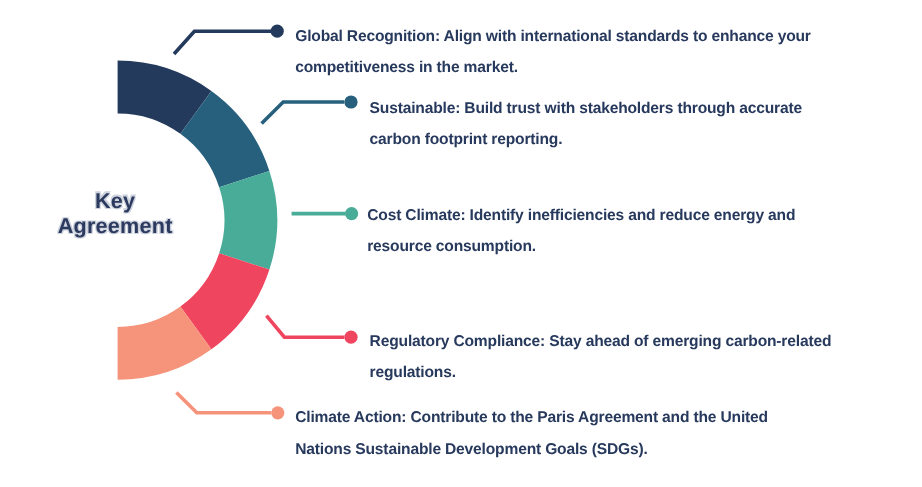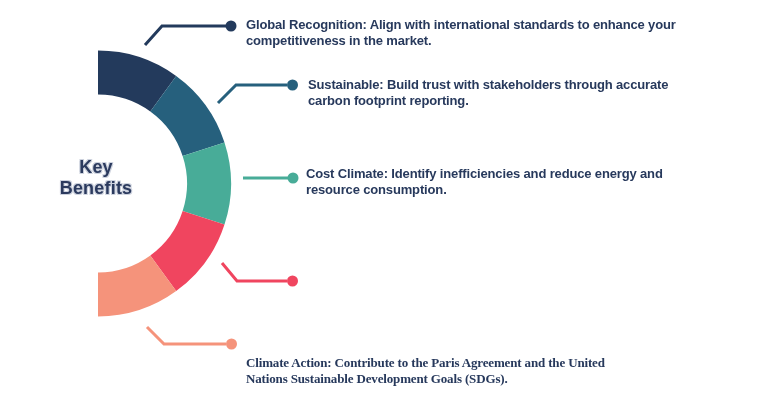--- a/index.html
+++ b/index.html
@@ -32,30 +32,30 @@
       -1px -1px 0 rgba(204,210,221,0.95),
        1px -1px 0 rgba(204,210,221,0.95),
       -1px  1px 0 rgba(204,210,221,0.95),
        1px  1px 0 rgba(204,210,221,0.95);
   }
   .benefit { position: absolute; }
   .benefit p {
     margin: 0;
     font-size: 13px;
     font-weight: 700;
-    line-height: 16px;
+    line-height: 26px;
     letter-spacing: -0.15px;
     color: #27395c;
     white-space: pre-line;
   }
   .b1 { left: 246px; top: 17px;  width: 490px; }
   .b2 { left: 308px; top: 77px;  width: 450px; }
   .b3 { left: 306px; top: 166px; width: 450px; }
   .b4 { left: 308px; top: 271px; width: 450px; }
-  .b5 { left: 246px; top: 355px; width: 500px; font-family: Liberation Serif, serif; }
+  .b5 { left: 246px; top: 335px; width: 500px; }
 </style>
 </head>
 <body>
 
 <div class="canvas">
   <svg id="diagram-svg" viewBox="0 0 768 406">
       <path d="M 98.00000000000001 50.5 A 133 133 0 0 1 176.17543855489893 75.90073974813198 L 150.31288745403012 111.49748750062967 A 89 89 0 0 0 98 94.5 Z" fill="#233a5c"></path>
       <path d="M 176.17543855489893 75.90073974813198 A 133 133 0 0 1 224.4905166672554 142.400739748132 L 182.64402995026865 155.9974875006297 A 89 89 0 0 0 150.31288745403012 111.49748750062967 Z" fill="#26607d"></path>
       <path d="M 224.4905166672554 142.400739748132 A 133 133 0 0 1 224.4905166672554 224.599260251868 L 182.64402995026865 211.0025124993703 A 89 89 0 0 0 182.64402995026865 155.9974875006297 Z" fill="#48ac98"></path>
       <path d="M 224.4905166672554 224.599260251868 A 133 133 0 0 1 176.17543855489893 291.09926025186803 L 150.31288745403012 255.5025124993703 A 89 89 0 0 0 182.64402995026865 211.0025124993703 Z" fill="#f0455f"></path>
@@ -66,35 +66,39 @@
       <circle cx="292.5" cy="85" r="5.5" fill="#26607d"></circle>
       <polyline points="243,178 288,178" fill="none" stroke="#48ac98" stroke-width="3"></polyline>
       <circle cx="293" cy="178" r="5.5" fill="#48ac98"></circle>
       <polyline points="222,263 237,281 287,281" fill="none" stroke="#f0455f" stroke-width="3"></polyline>
       <circle cx="292.5" cy="281" r="5.5" fill="#f0455f"></circle>
       <polyline points="147,327 164,344 226,344" fill="none" stroke="#f5937b" stroke-width="3"></polyline>
       <circle cx="231.5" cy="344" r="5.5" fill="#f5937b"></circle>
     </svg>
 
   <div class="center-label">Key
-Benefits</div>
+Agreement</div>
 
   <div class="benefit b1">
     <p><span>Global Recognition:</span> <span>Align with international standards to enhance your
 competitiveness in the market.</span></p>
   </div>
 
   <div class="benefit b2">
     <p><span>Sustainable:</span> <span>Build trust with stakeholders through accurate
 carbon footprint reporting.</span></p>
   </div>
 
   <div class="benefit b3">
     <p><span>Cost Climate:</span> <span>Identify inefficiencies and reduce energy and
 resource consumption.</span></p>
   </div>
 
+  <div class="benefit b4">
+    <p><span>Regulatory Compliance:</span> <span>Stay ahead of emerging carbon-related
+regulations.</span></p>
+  </div>
 
   <div class="benefit b5">
     <p><span>Climate Action:</span> <span>Contribute to the Paris Agreement and the United
 Nations Sustainable Development Goals (SDGs).</span></p>
   </div>
 </div>
 
 </body></html>

